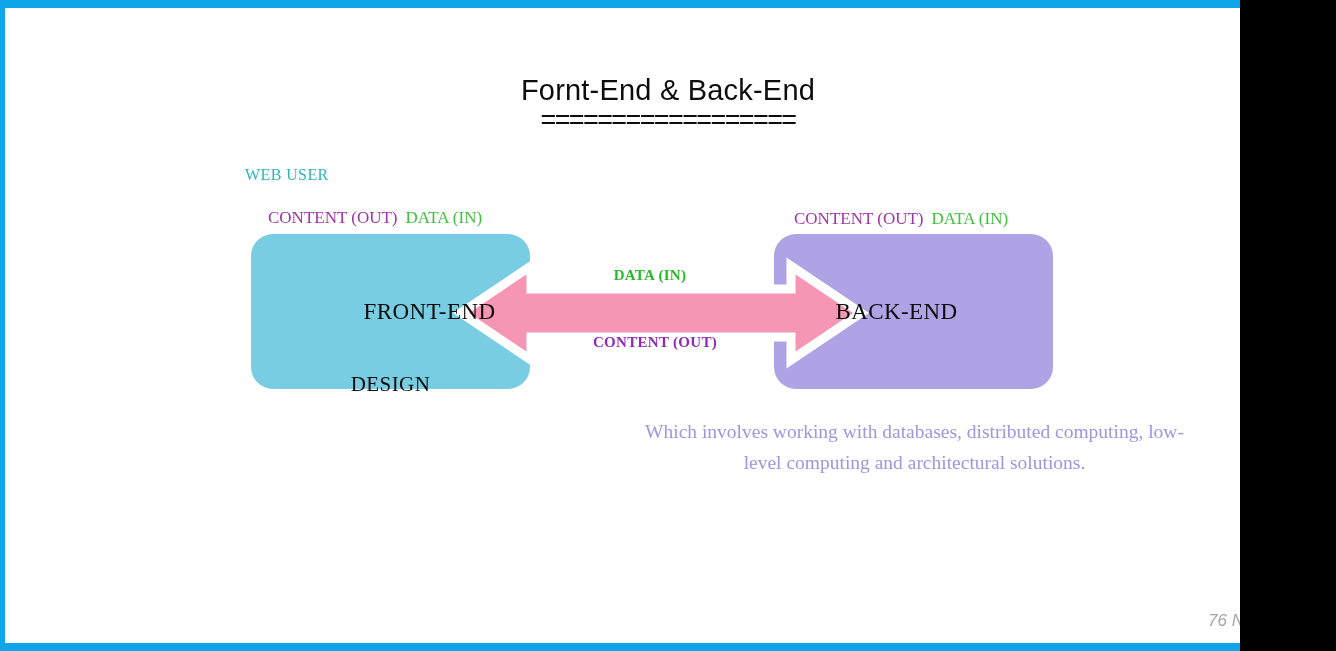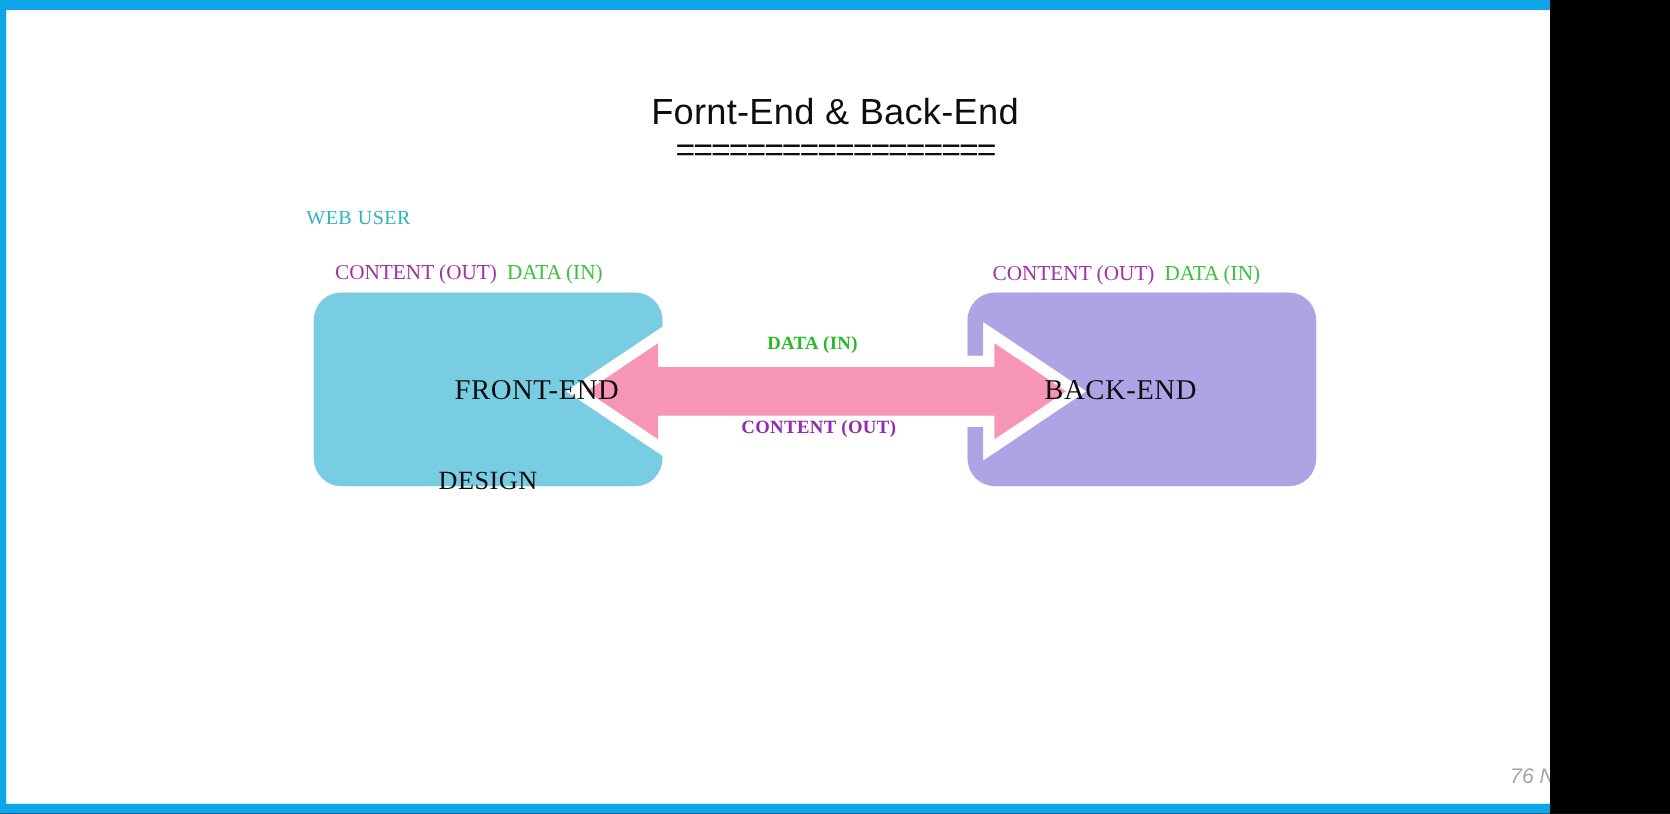--- a/index.html
+++ b/index.html
@@ -198,17 +198,18 @@
     </div>
 
     <div class="box-label front" style="left:246px; top:226px; width:279px; height:155px;">FRONT-END</div>
     <div class="box-label back" style="left:741px; top:226px; width:279px; height:155px;">BACK-END</div>
 
     <div class="arrow-text arrow-data">DATA (IN)</div>
     <div class="arrow-text arrow-content">CONTENT (OUT)</div>
 
     <div class="subhead sub-design">DESIGN</div>
 
+    <div class="desc desc-right">Which involves working with databases, distributed computing, low-level computing and architectural solutions.</div>
 
     <div class="watermark">76 Never End</div>
 
   </div>
 </div>
 
 </body></html>

